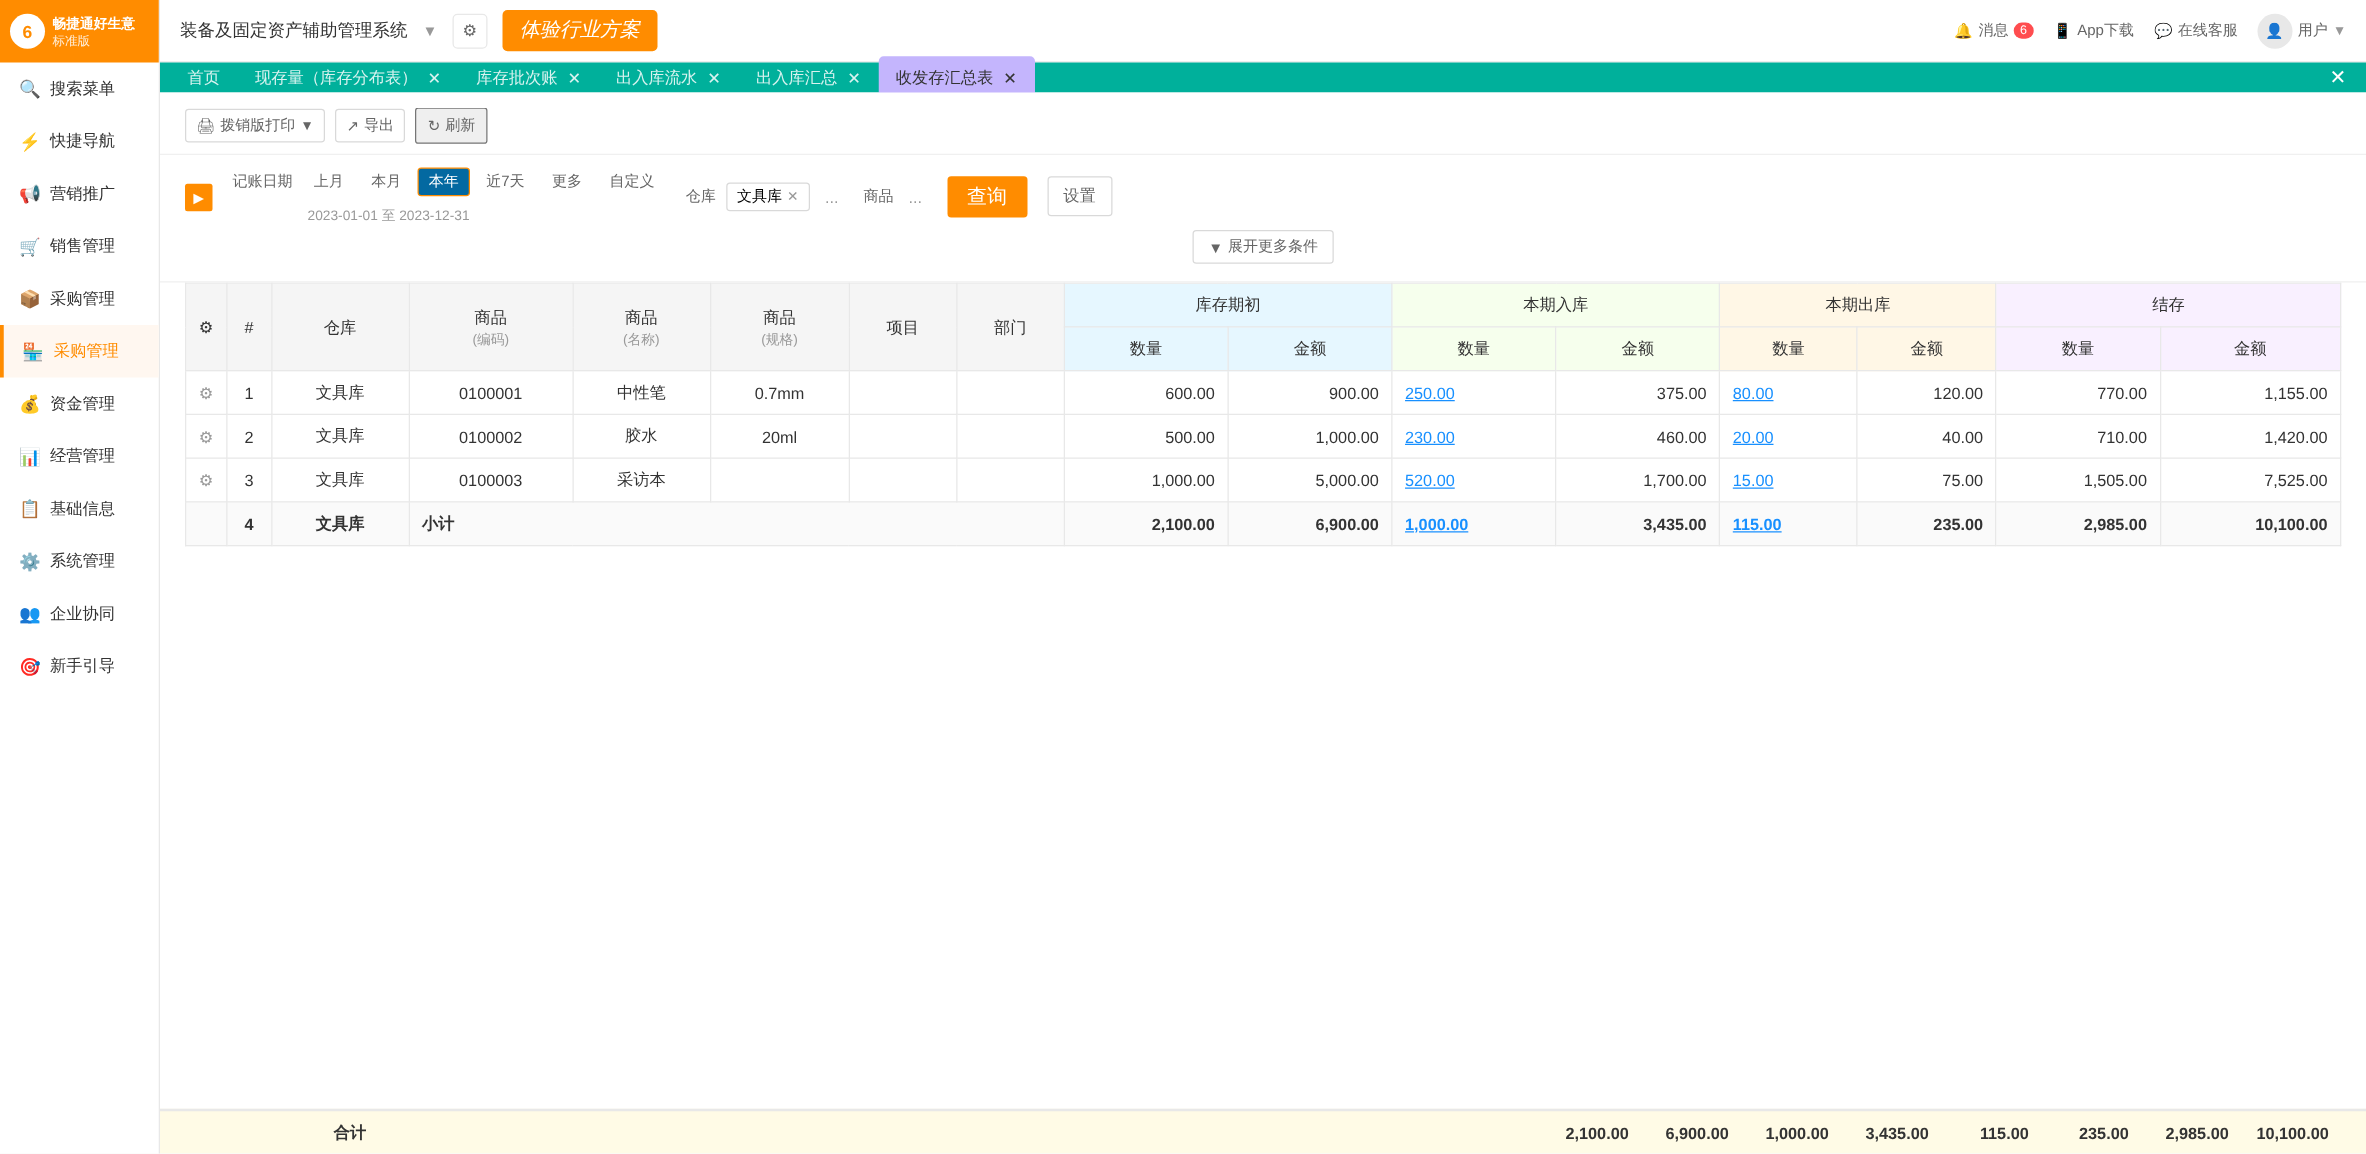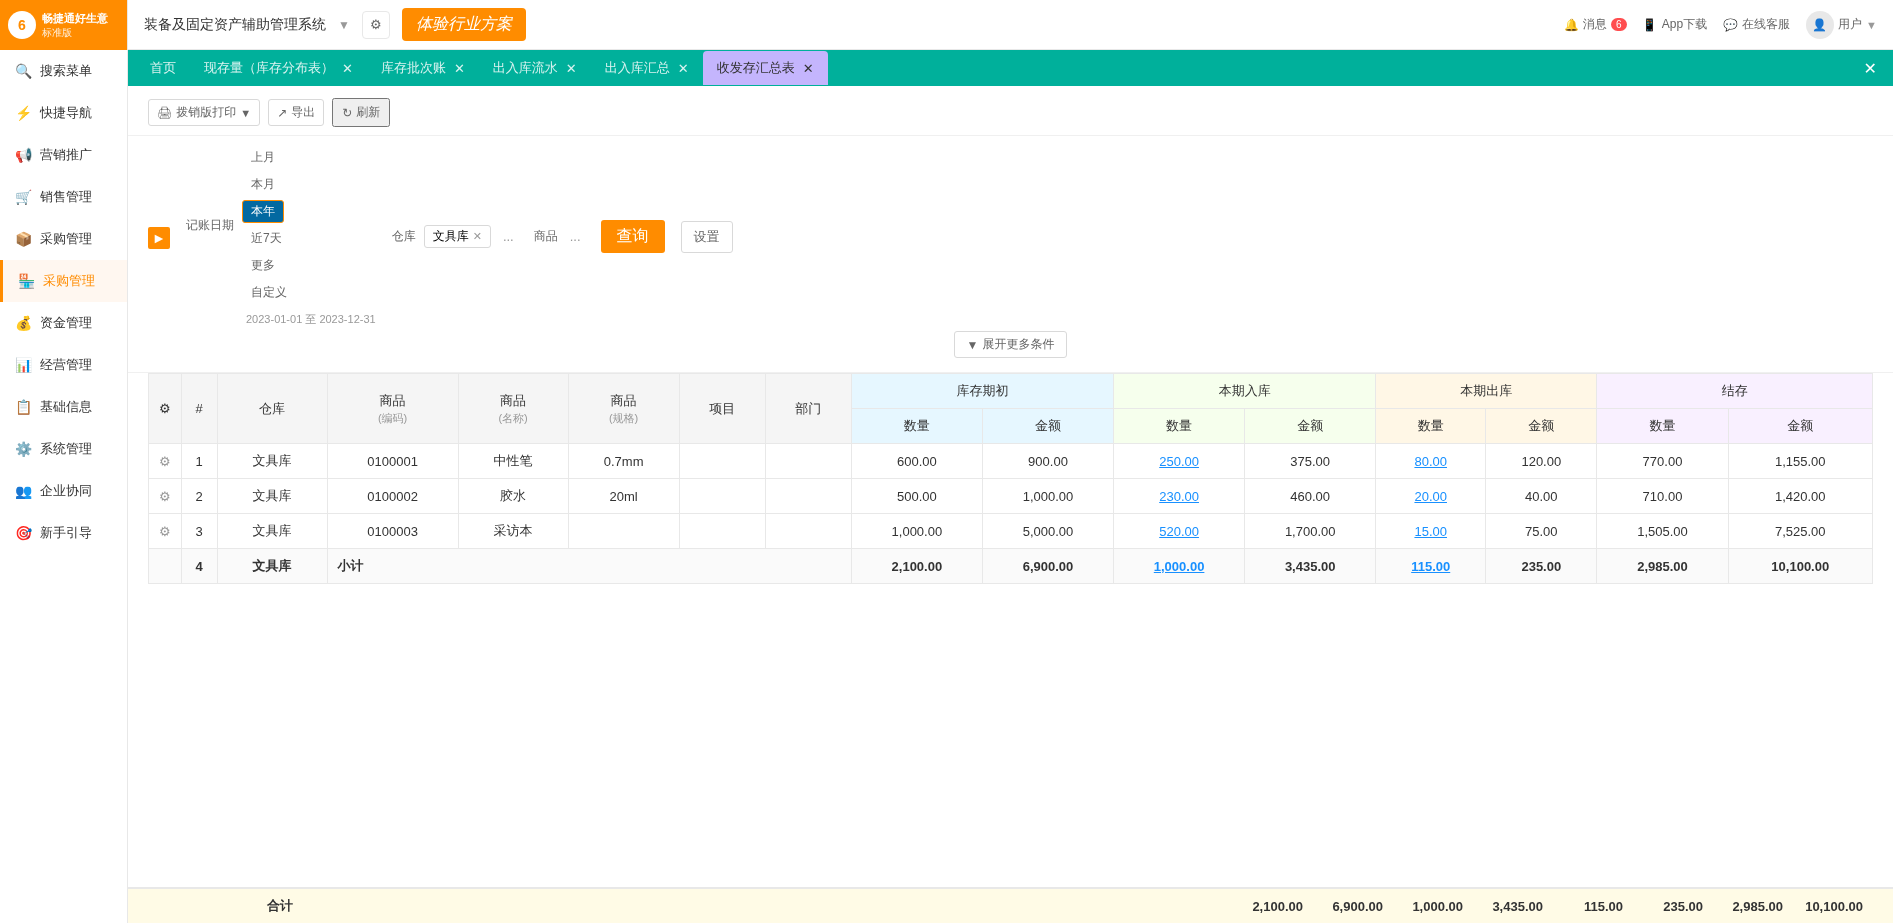--- a/index.html
+++ b/index.html
@@ -21,52 +21,52 @@
     .topbar-left { display: flex; align-items: center; gap: 12px; }
     .topbar-dropdown { display: flex; align-items: center; gap: 4px; cursor: pointer; }
     .gear-btn { width: 28px; height: 28px; border: 1px solid #e8e8e8; border-radius: 4px; display: flex; align-items: center; justify-content: center; cursor: pointer; color: #666; }
     .trial-btn { background: #ff8c00; color: #fff; border: none; padding: 6px 14px; border-radius: 4px; cursor: pointer; font-size: 16px; font-style: italic; }
     .topbar-right { display: flex; align-items: center; gap: 16px; }
     .topbar-right-item { display: flex; align-items: center; gap: 4px; color: #666; cursor: pointer; font-size: 12px; }
     .badge { background: #ff4d4f; color: #fff; font-size: 10px; padding: 1px 4px; border-radius: 8px; min-width: 16px; text-align: center; }
     .user-avatar { width: 28px; height: 28px; border-radius: 50%; background: #e8e8e8; display: flex; align-items: center; justify-content: center; color: #999; font-size: 12px; }
 
     
-    .tabbar { background: #00b09b; display: flex; align-items: center; padding: 0 8px; height: 36px; flex-shrink: 0; }
+    .tabbar { background: #00b09b; display: flex; align-items: center; padding: 0 8px; height: 24px; flex-shrink: 0; }
     .tab { display: flex; align-items: center; gap: 6px; padding: 8px 14px; color: rgba(255,255,255,0.85); cursor: pointer; font-size: 13px; border-radius: 4px 4px 0 0; white-space: nowrap; }
     .tab.active { background: #c4b5fd; color: #333; border-radius: 4px 4px 0 0; }
     .tab-x { margin-left: 2px; }
     .tabbar-close { margin-left: auto; color: #fff; cursor: pointer; font-size: 16px; padding: 4px 8px; }
 
     
     .content { flex: 1; background: #fff; overflow: auto; padding: 0; display: flex; flex-direction: column; }
     .page-title { font-size: 15px; font-weight: bold; color: #333; }
     .collapse-btn { width: 22px; height: 22px; background: #ff8c00; color: #fff; border: none; cursor: pointer; border-radius: 2px; display: flex; align-items: center; justify-content: center; font-size: 14px; flex-shrink: 0; margin-top: 2px; }
     .filter-group { display: flex; flex-direction: column; gap: 6px; }
     .filter-row { display: flex; align-items: center; gap: 8px; }
     .filter-label { color: #666; font-size: 12px; white-space: nowrap; }
-    .date-options { display: flex; align-items: flex-start; gap: 4px; flex-direction: column; }
+    .date-options { display: flex; align-items: center; gap: 4px; }
     .date-btn { padding: 2px 8px; font-size: 12px; cursor: pointer; border-radius: 3px; border: 1px solid transparent; color: #666; }
     .date-btn.active { background: #0369a1; color: #fff; border-color: #ff8c00; border-radius: 3px; }
     .date-range { font-size: 11px; color: #999; margin-top: 2px; margin-left: 60px; }
     .warehouse-tag { display: flex; align-items: center; gap: 4px; background: #fff; border: 1px solid #d9d9d9; padding: 2px 8px; border-radius: 3px; font-size: 12px; }
     .tag-close { color: #999; cursor: pointer; font-size: 11px; }
     .filter-dots { color: #999; cursor: pointer; padding: 0 4px; }
     .expand-btn { display: flex; align-items: center; gap: 4px; color: #666; cursor: pointer; font-size: 12px; padding: 4px 12px; border: 1px solid #d9d9d9; border-radius: 3px; background: #fff; }
     .query-btn { background: #ff8c00; color: #fff; border: none; padding: 6px 16px; border-radius: 3px; cursor: pointer; font-size: 16px; }
     .setting-btn { background: #fff; color: #666; border: 1px solid #d9d9d9; padding: 6px 12px; border-radius: 3px; cursor: pointer; font-size: 13px; }
 
     
     .table-container { flex: 1; overflow: auto; padding: 0 20px; }
     table { width: 100%; border-collapse: collapse; font-size: 13px; }
     thead tr th { background: #f5f5f5; padding: 8px 10px; text-align: center; color: #333; font-weight: normal; border: 1px solid #e8e8e8; white-space: nowrap; }
     tbody tr td { padding: 8px 10px; text-align: center; border: 1px solid #e8e8e8; color: #333; }
     tbody tr.subtotal td { background: #fafafa; font-weight: bold; }
-    .num-cell { text-align: center; }
-    .link-cell { color: #1890ff; text-decoration: underline; cursor: pointer; text-align: center; }
+    .num-cell { text-align: right; }
+    .link-cell { color: #1890ff; text-decoration: underline; cursor: pointer; text-align: left; }
     .gear-cell { color: #999; cursor: pointer; }
 
     
     .table-footer { background: #fffbe6; border-top: 2px solid #e8e8e8; display: flex; align-items: center; padding: 8px 20px; flex-shrink: 0; }
     .footer-label { color: #333; font-weight: bold; padding: 0 10px; min-width: 160px; }
     .footer-num { flex: 1; text-align: right; padding: 0 10px; font-size: 13px; color: #333; font-weight: bold; }
     
     .page-header-row { display: flex; align-items: center; justify-content: space-between; padding: 12px 20px 8px; border-bottom: 1px solid #f0f0f0; flex-shrink: 0; }
     .page-header-actions { display: flex; align-items: center; gap: 8px; }
     .print-btn { display: flex; align-items: center; gap: 4px; color: #666; cursor: pointer; font-size: 12px; padding: 4px 8px; border: 1px solid #d9d9d9; border-radius: 3px; background: #fff; }

